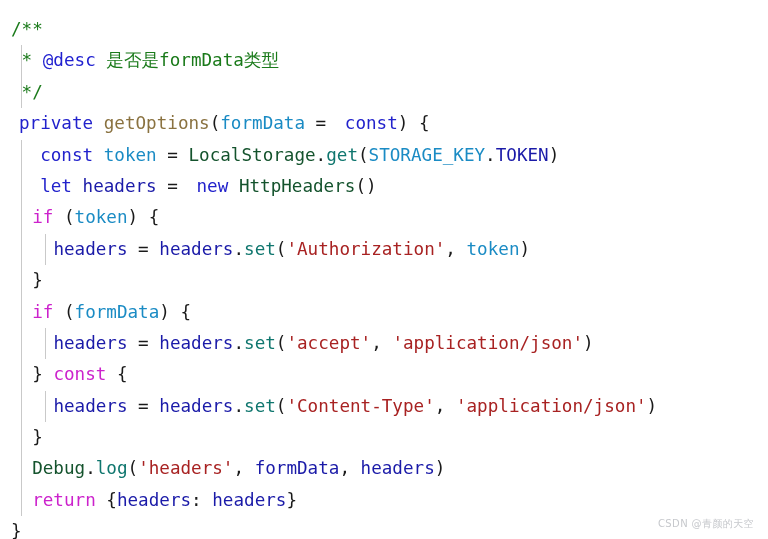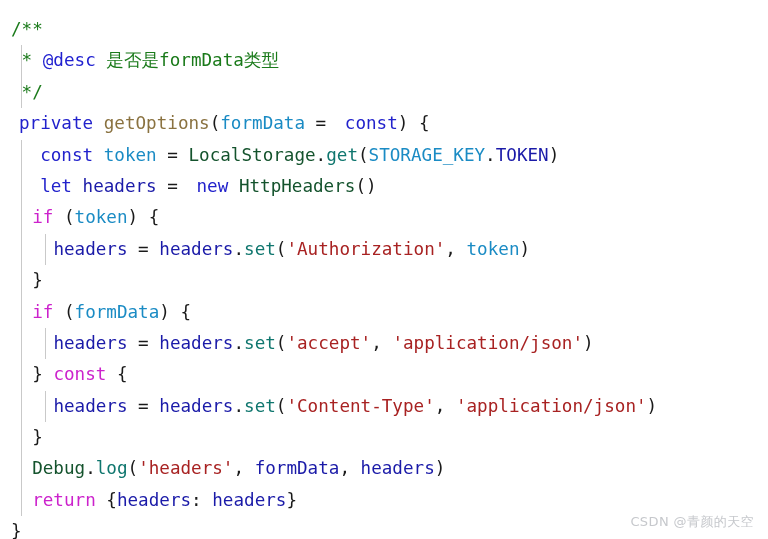--- a/index.html
+++ b/index.html
@@ -65,21 +65,21 @@
   .tok-string    { color: #A82222; }
   .tok-plain     { color: #1a1a1a; }
   .tok-punct     { color: #1a1a1a; }
 
   
   #watermark {
     position: absolute;
     right: 14px;
     bottom: 8px;
     font-family: "DejaVu Sans", "Liberation Sans", sans-serif;
-    font-size: 13px;
+    font-size: 10px;
     color: #c6c8cc;
     letter-spacing: 0.4px;
     white-space: nowrap;
   }
 </style>
 </head>
 <body>
 
 <div id="code-surface">
   <div class="code-lines" id="code-lines">

